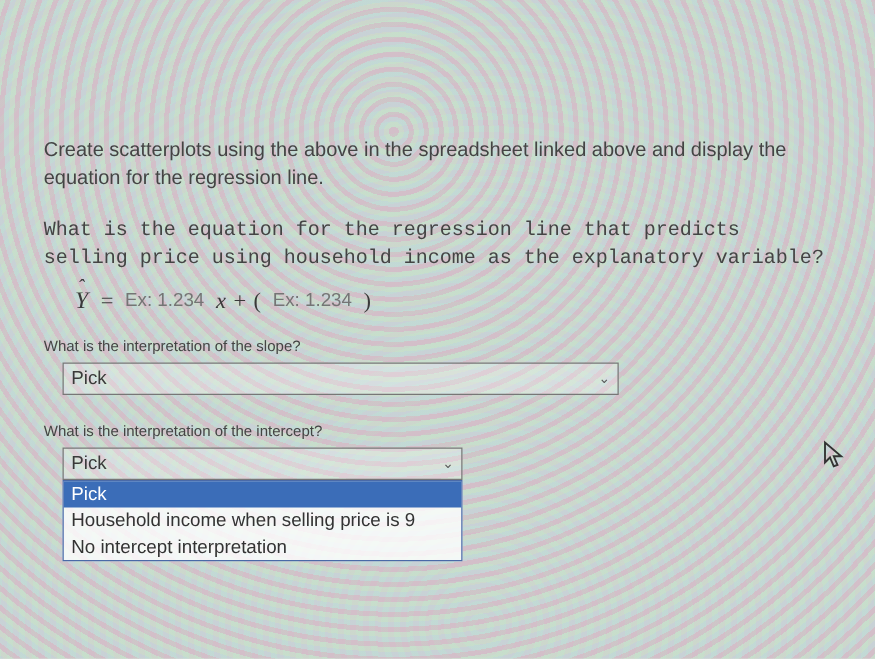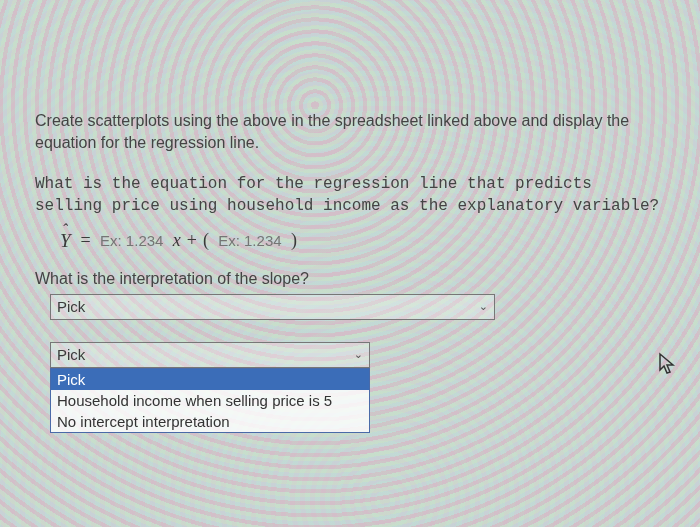--- a/index.html
+++ b/index.html
@@ -90,21 +90,21 @@
       border: none;
       background: transparent;
       font-size: 15px;
       color: #777;
       width: 70px;
       font-family: inherit;
       outline: none;
       text-align: center;
     }
     .sub-question {
-      font-size: 16px;
+      font-size: 12px;
       margin-bottom: 6px;
       color: #444;
     }
     .select-box {
       border: 1px solid #777;
       background: rgba(255,255,255,0.25);
       font-size: 15px;
       padding: 3px 6px;
       width: 445px;
       height: 26px;
@@ -166,27 +166,28 @@
     <input class="inline-input" placeholder="Ex: 1.234" style="">
     <span class="paren">)</span>
   </div>
 
   <p class="sub-question">What is the interpretation of the slope?</p>
   <div class="select-box">
     <span>Pick</span>
     <span class="chevron">⌄</span>
   </div>
 
+  <p class="sub-question">What is the interpretation of the intercept?</p>
   <div class="select-box narrow">
     <span>Pick</span>
     <span class="chevron">⌄</span>
   </div>
   <div class="dropdown-list">
     <div class="opt highlight">Pick</div>
-    <div class="opt">Household income when selling price is 5</div>
+    <div class="opt">Household income when selling price is 9</div>
     <div class="opt">No intercept interpretation</div>
   </div>
 
 </div>
 
 <svg class="cursor-icon" width="20" height="24" viewBox="0 0 20 24">
   <path d="M2 2 L2 18 L6 14 L9 21 L12 20 L9 13 L15 13 Z" fill="none" stroke="#333" stroke-width="1.5"></path>
 </svg>
 
 </body></html>

